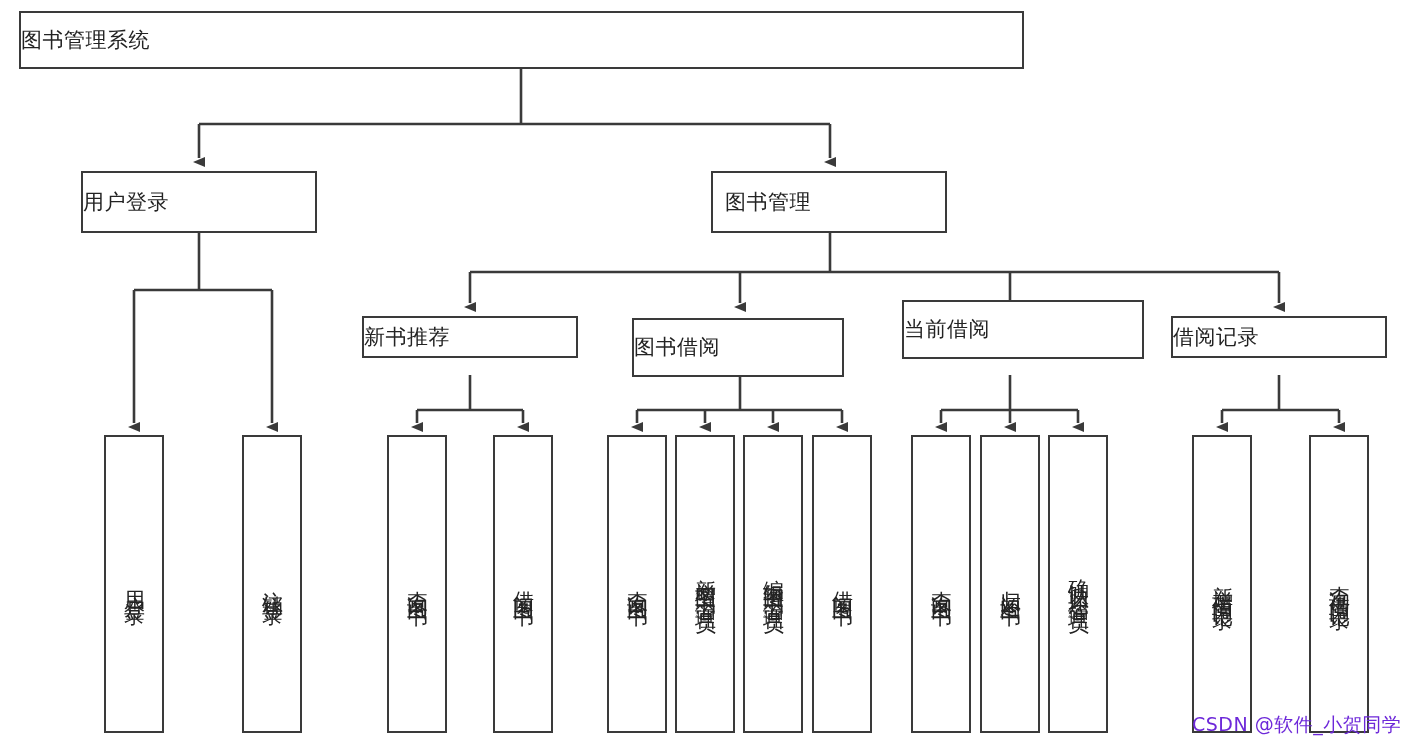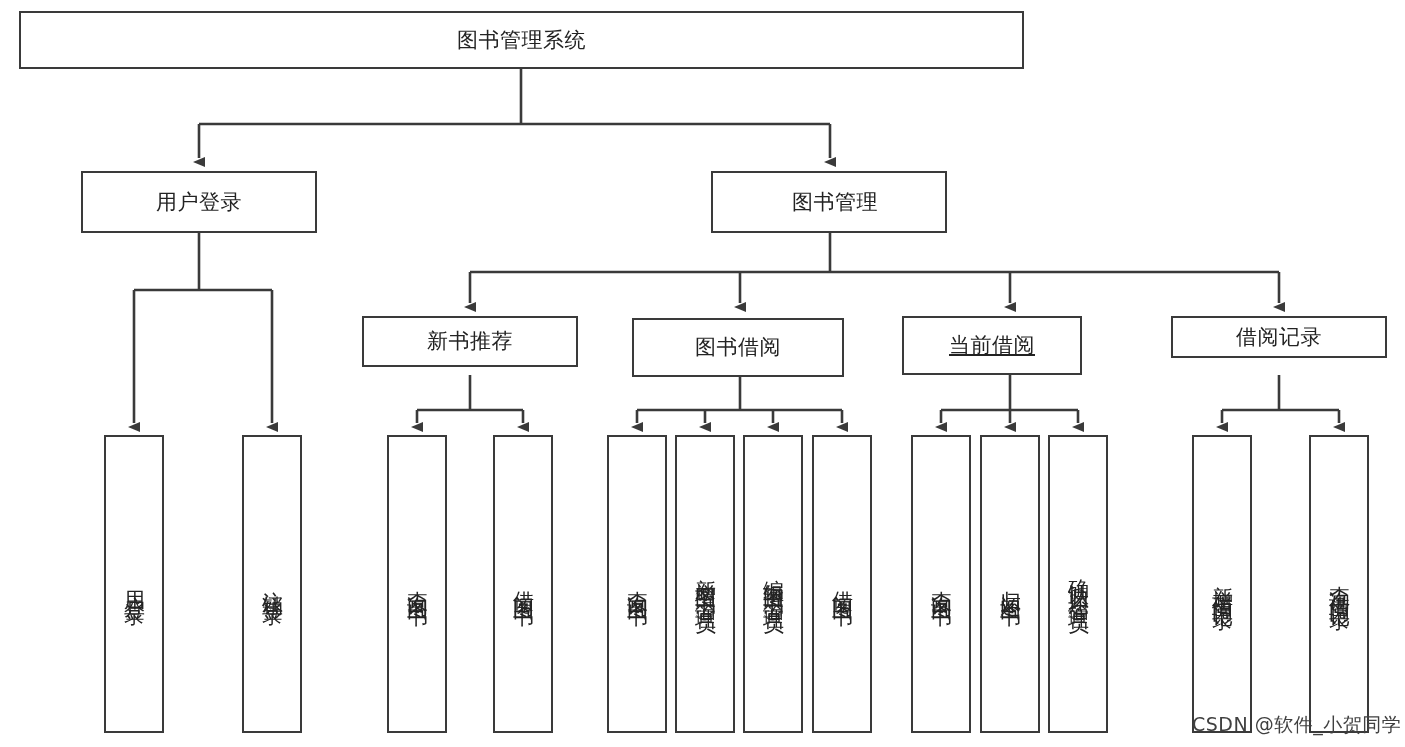--- a/index.html
+++ b/index.html
@@ -24,21 +24,21 @@
     width: 1405px;
     height: 747px;
   }
   .node-box {
     position: absolute;
     box-sizing: border-box;
     border: 2.5px solid #3a3a3a;
     background: #ffffff;
     display: flex;
     align-items: center;
-    justify-content: center;
+    justify-content: flex-start;
     color: #222222;
   }
   .node-box .node-label {
     font-size: 21px;
     line-height: 1.15;
     letter-spacing: 0.5px;
     white-space: nowrap;
     color: #232323;
   }
   .node-box.vertical {
@@ -50,21 +50,21 @@
     text-orientation: upright;
     font-size: 21px;
     letter-spacing: 5px;
     line-height: 1;
     white-space: nowrap;
     text-align: center;
   }
   .watermark {
     position: absolute;
     font-size: 19px;
-    color: #404040;
+    color: #6d28d9;
     white-space: nowrap;
     letter-spacing: 0.5px;
     pointer-events: none;
   }
 </style>
 </head>
 <body>
 
 <div id="diagram-root">
 
@@ -122,27 +122,27 @@
     <span class="node-label">图书管理系统</span>
   </div>
 
   <div class="node-box" style="left:81px; top:171px; width:236px; height:62px;">
     <span class="node-label">用户登录</span>
   </div>
   <div class="node-box" style="left:711px; top:171px; width:236px; height:62px;padding-left:12px;">
     <span class="node-label">图书管理</span>
   </div>
 
-  <div class="node-box" style="left:362px; top:316px; width:216px; height:51px;">
+  <div class="node-box" style="left:362px; top:316px; width:216px; height:42px;">
     <span class="node-label">新书推荐</span>
   </div>
   <div class="node-box" style="left:632px; top:318px; width:212px; height:59px;">
     <span class="node-label">图书借阅</span>
   </div>
-  <div class="node-box" style="left:902px; top:316px; width:180px; height:59px;text-decoration:underline;">
+  <div class="node-box" style="left:902px; top:300px; width:242px; height:59px;">
     <span class="node-label">当前借阅</span>
   </div>
   <div class="node-box" style="left:1171px; top:316px; width:216px; height:42px;">
     <span class="node-label">借阅记录</span>
   </div>
 
   <div class="node-box vertical" style="left:104px; top:435px; width:60px; height:298px;">
     <span class="node-label">用户登录</span>
   </div>
   <div class="node-box vertical" style="left:242px; top:435px; width:60px; height:298px;">

